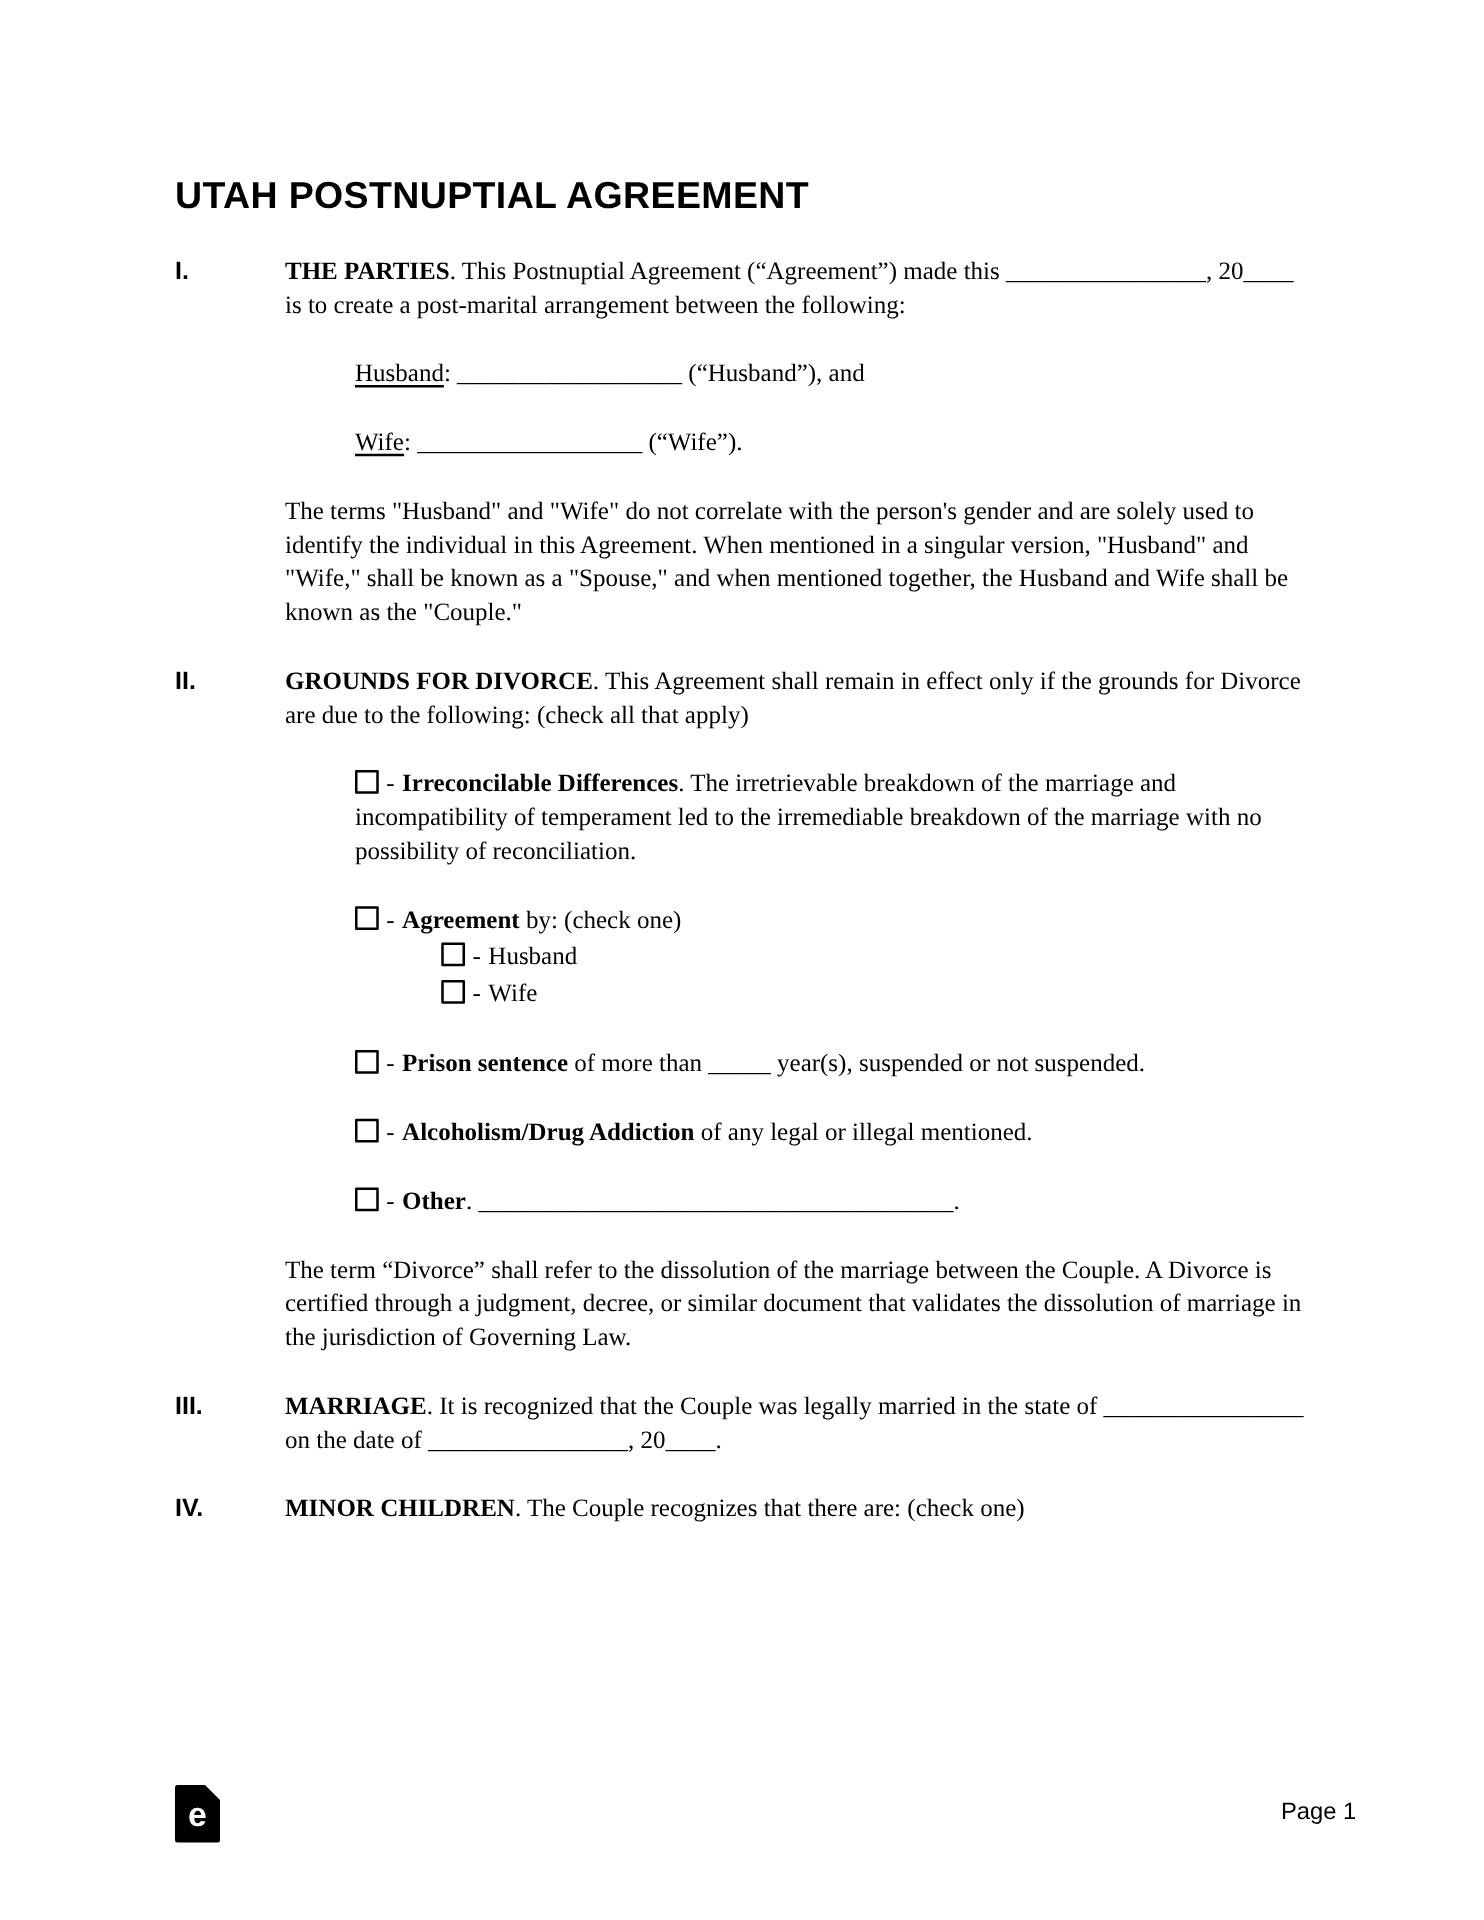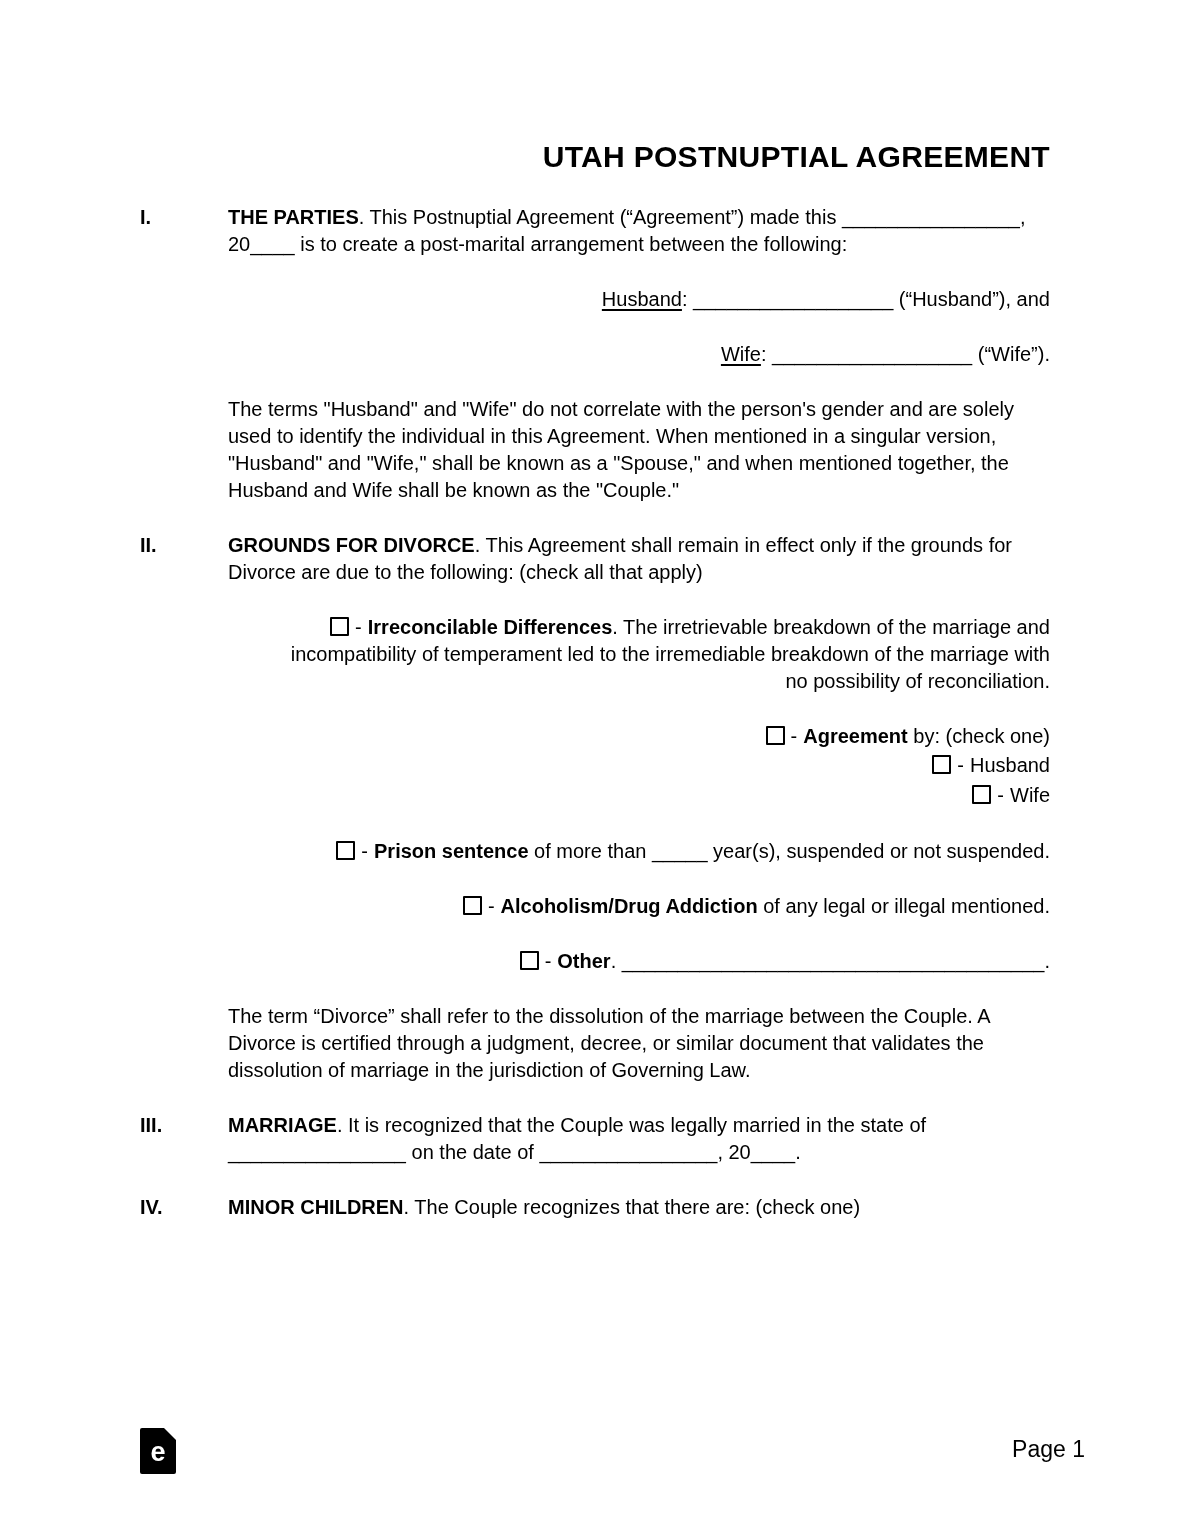--- a/index.html
+++ b/index.html
@@ -7,28 +7,28 @@
     position:relative;
     width:1187px; height:1536px;
     background:#ffffff;
     font-family:"Liberation Sans", sans-serif;
     font-size:20px; line-height:27px; color:#000;
     overflow:hidden;
   }
   .content { position:absolute; left:140px; top:140px; width:910px; }
   .title {
     font-size:30px; line-height:34px; font-weight:700;
-    text-align:right; letter-spacing:0.3px;
+    text-align:left; letter-spacing:0.3px;
     margin:0 0 30px 0;
   }
   .sec { display:flex; }
   .num { width:88px; flex-shrink:0; font-weight:700; }
   .secbody { flex:1; min-width:0; }
-  .block { margin:0 0 28px 0; }
-  .ind1 { margin-left:56px;text-align:right; }
+  .block { margin:0 0 28px 0;font-family:Liberation Serif, serif; }
+  .ind1 { margin-left:56px; }
   .sub { margin-left:69px; line-height:30px; }
   .b { font-weight:700; }
   .ul { text-decoration:underline; text-decoration-thickness:1.5px; text-underline-offset:3px; }
   .cb {
     display:inline-block; width:15px; height:15px;
     border:2px solid #000; border-radius:1px;
     vertical-align:-2px; margin-right:6px;
     background:#fff; box-sizing:content-box;
   }
   .dash { margin-right:6px; }
@@ -43,21 +43,21 @@
     background:#fff; clip-path:polygon(0 0, 100% 0, 100% 100%);
   }
   .logo-flap {
     position:absolute; top:1px; right:3px; width:9px; height:9px;
     background:#000; clip-path:polygon(0 0, 100% 100%, 0 100%);
   }
   .logo-letter {
     position:absolute; inset:0; display:flex; align-items:center; justify-content:center;
     color:#fff; font-weight:700; font-size:27px; padding-top:3px;
   }
-  .page-num { font-size:23px; line-height:27px; margin-top:8px; }
+  .page-num { font-size:19px; line-height:27px; margin-top:8px; }
 </style>
 </head>
 <body>
 
 <div class="page">
   <div class="content">
 
     <h1 class="title">UTAH POSTNUPTIAL AGREEMENT</h1>
 
     <section class="sec">

